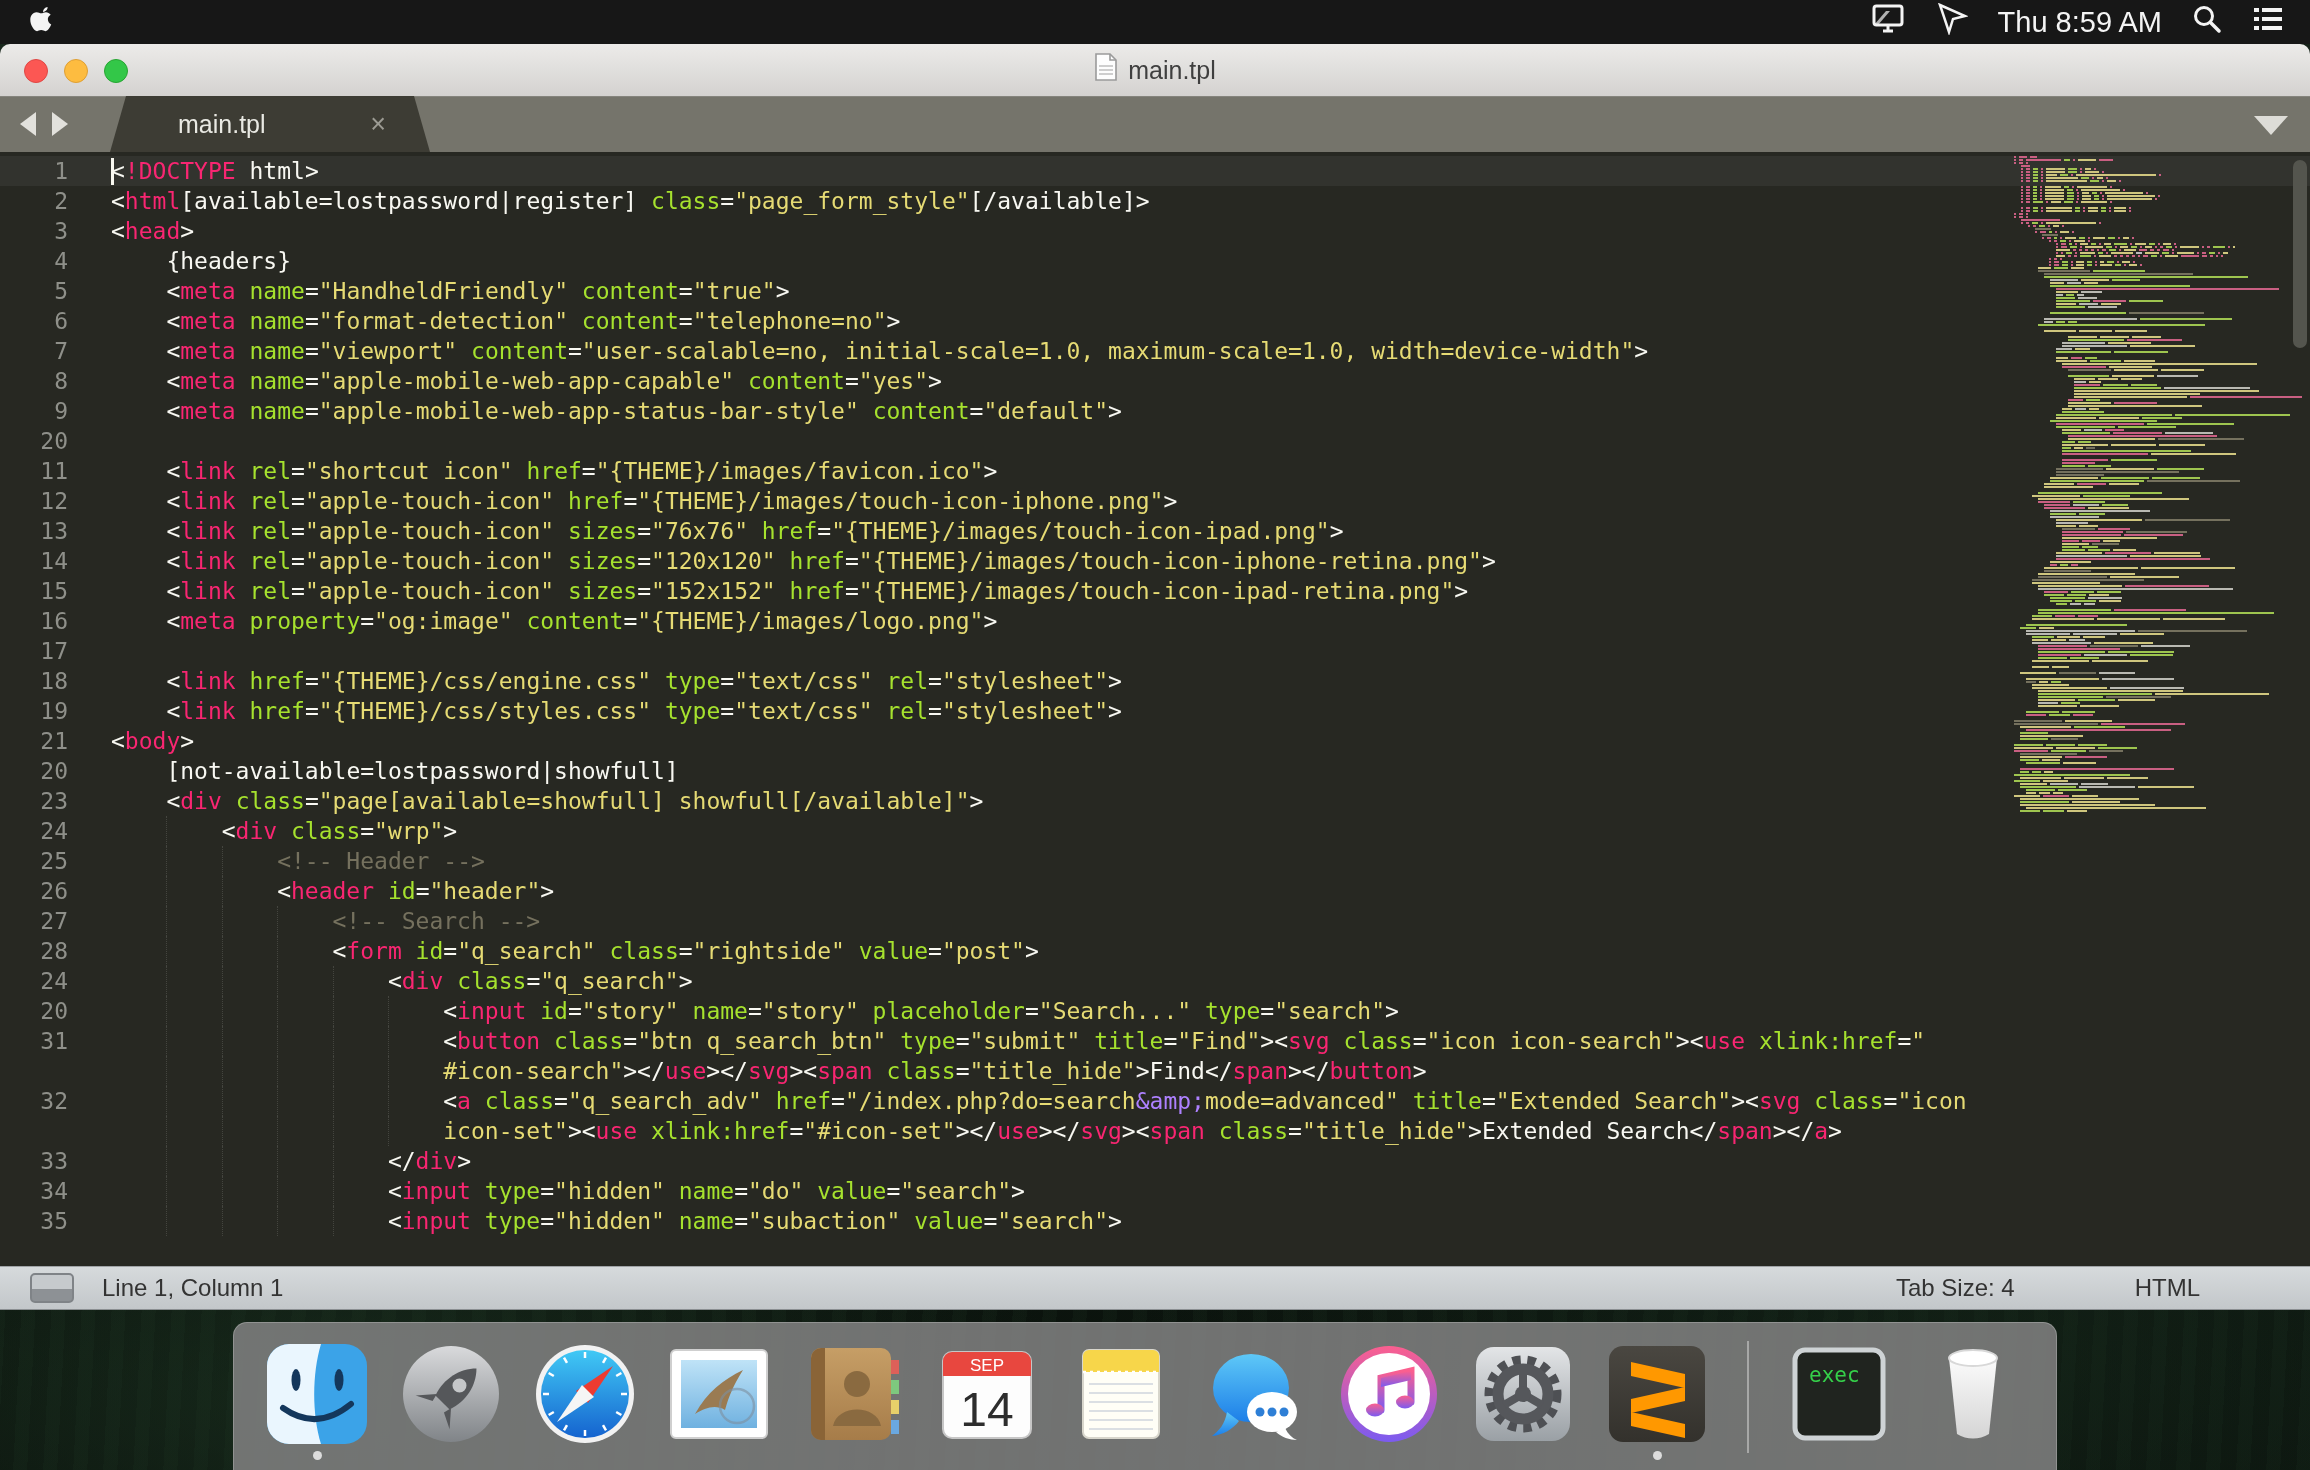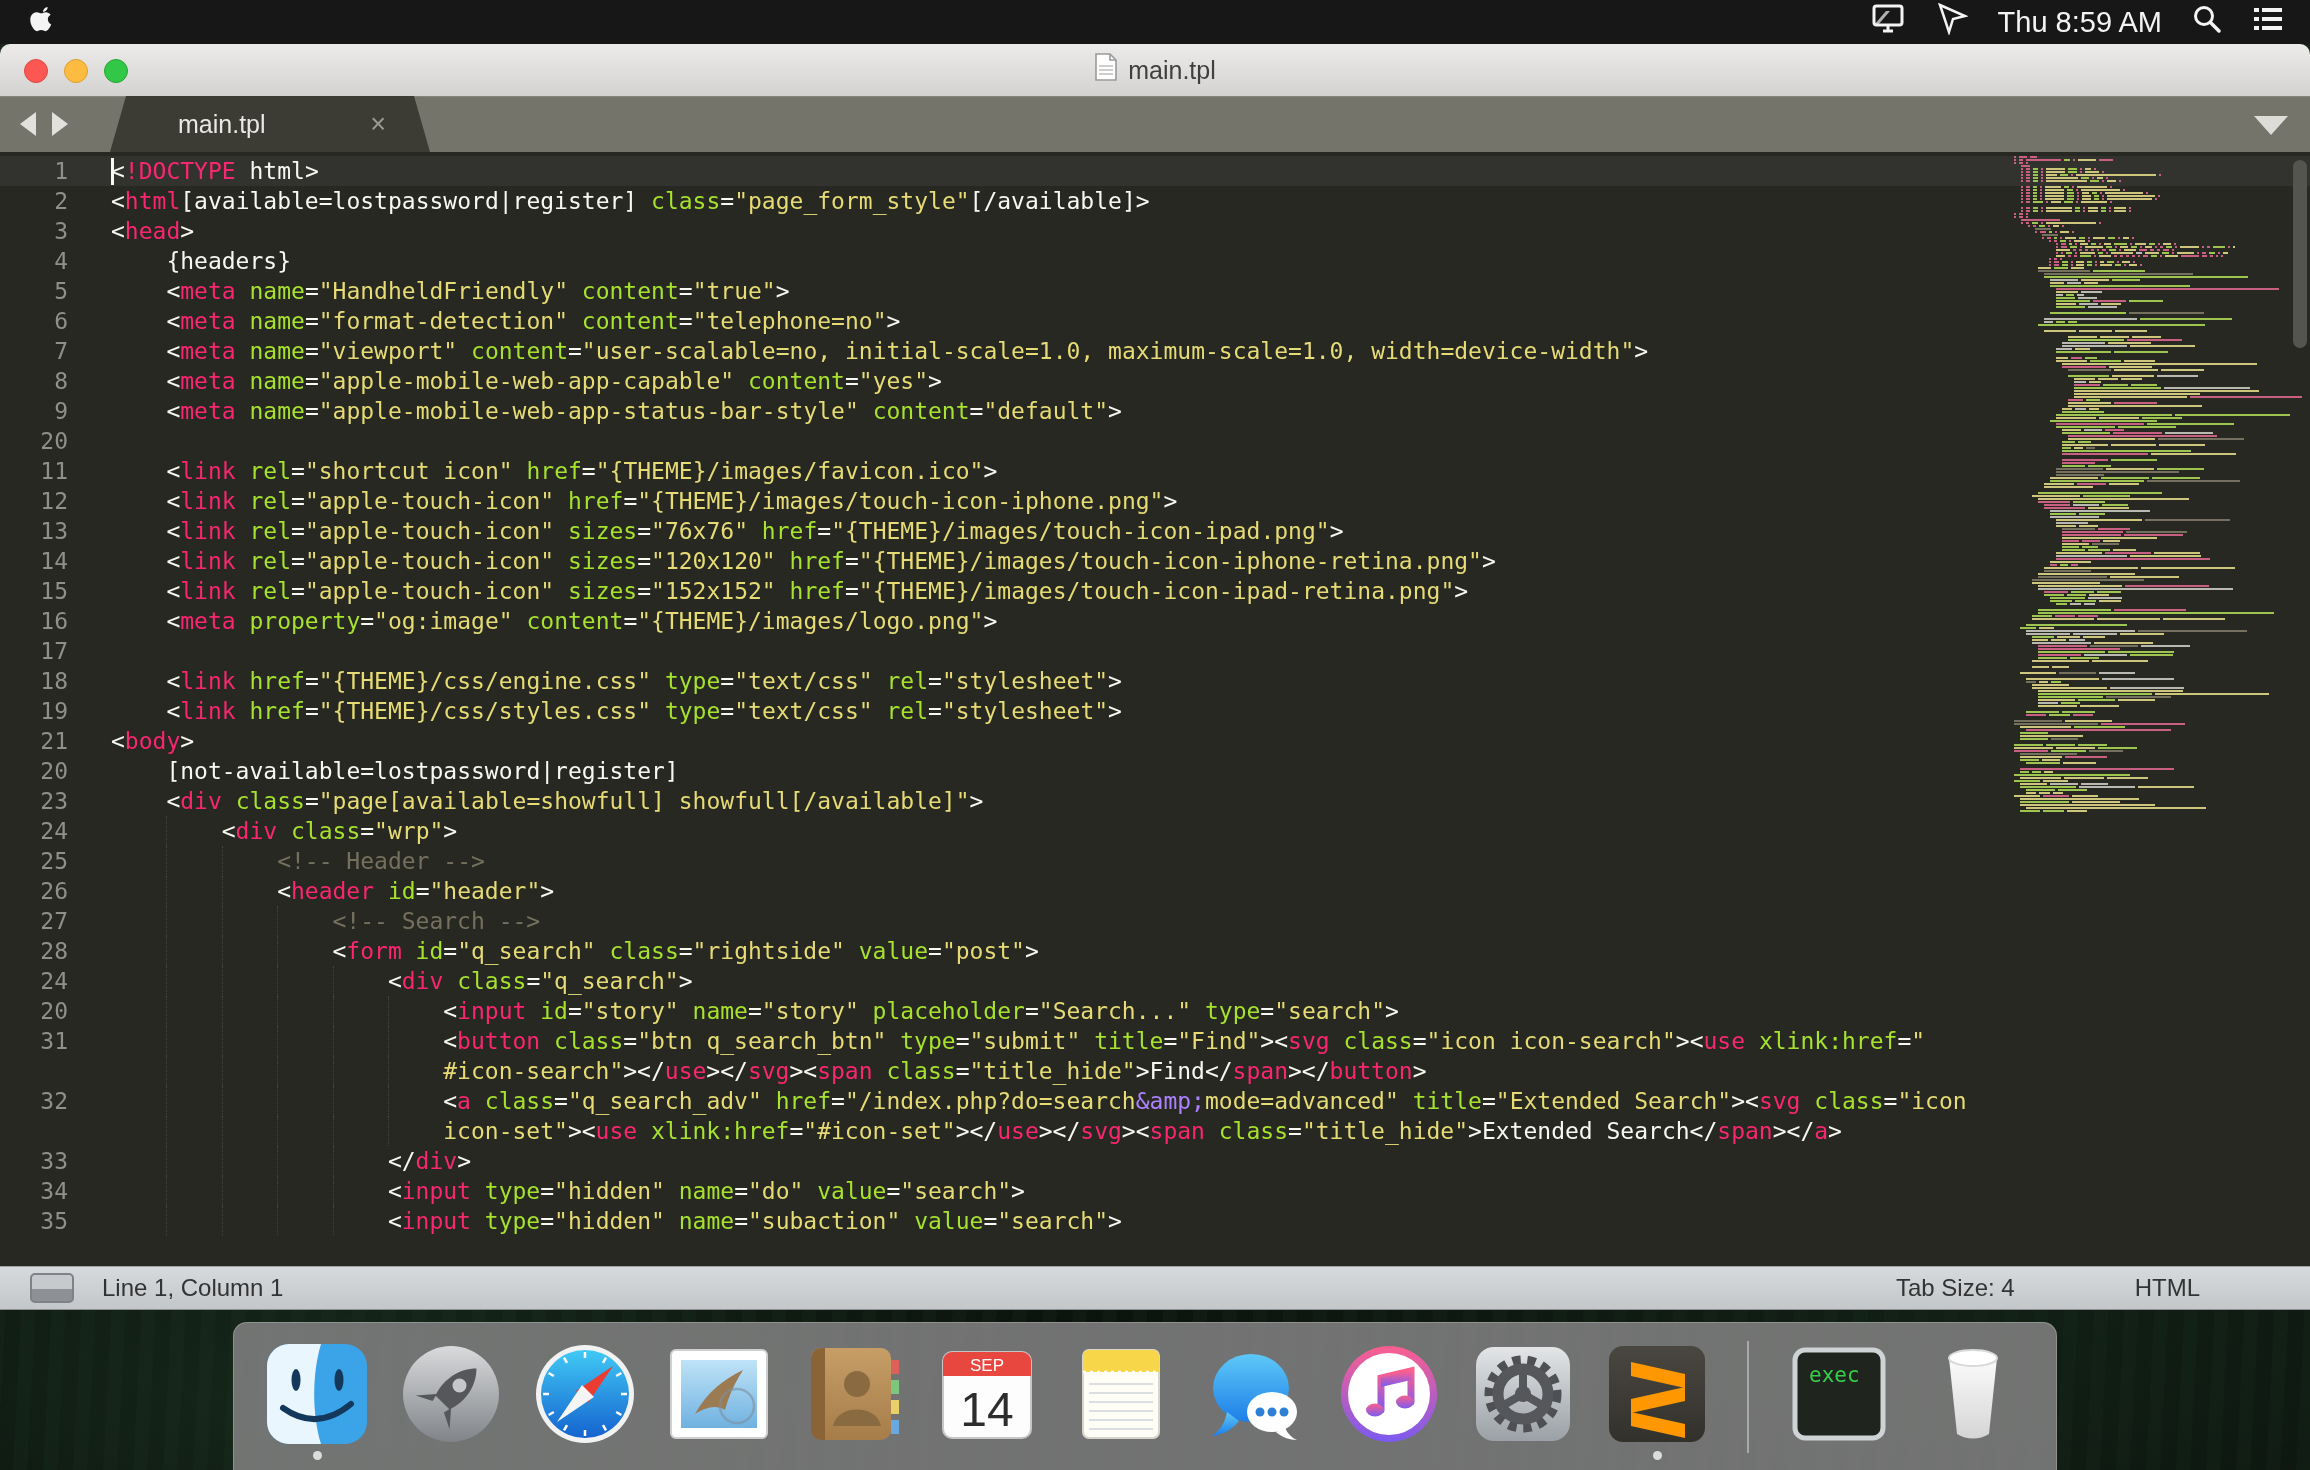--- a/index.html
+++ b/index.html
@@ -248,21 +248,21 @@
           <span class="gu first"></span>
           <span class="txt"><span class="p">&lt;</span><span class="t">link</span><span class="a"> href</span><span class="p">=</span><span class="s">"{THEME}/css/styles.css"</span><span class="a"> type</span><span class="p">=</span><span class="s">"text/css"</span><span class="a"> rel</span><span class="p">=</span><span class="s">"stylesheet"</span><span class="p">&gt;</span></span>
         </div>
         <div class="row">
           <span class="ln">21</span>
           <span class="txt"><span class="p">&lt;</span><span class="t">body</span><span class="p">&gt;</span></span>
         </div>
         <div class="row">
           <span class="ln">20</span>
           <span class="gu first"></span>
-          <span class="txt"><span class="p">[not-available=lostpassword|register]</span></span>
+          <span class="txt"><span class="p">[not-available=lostpassword|showfull]</span></span>
         </div>
         <div class="row">
           <span class="ln">23</span>
           <span class="gu first"></span>
           <span class="txt"><span class="p">&lt;</span><span class="t">div</span><span class="a"> class</span><span class="p">=</span><span class="s">"page[available=showfull] showfull[/available]"</span><span class="p">&gt;</span></span>
         </div>
         <div class="row">
           <span class="ln">24</span>
           <span class="gu first"></span>
           <span class="gu"></span>

